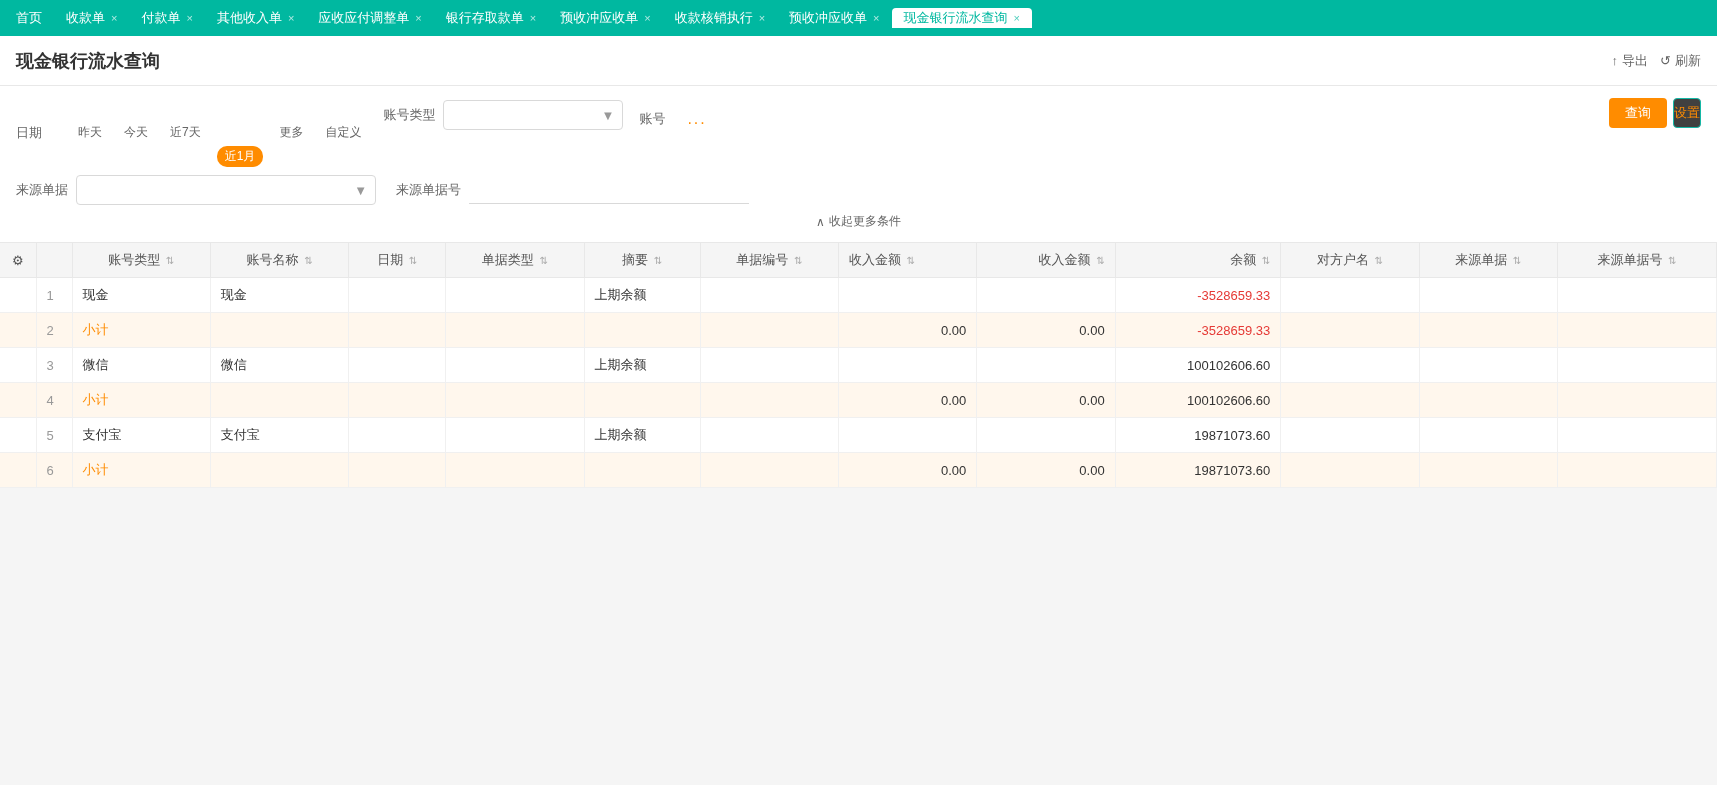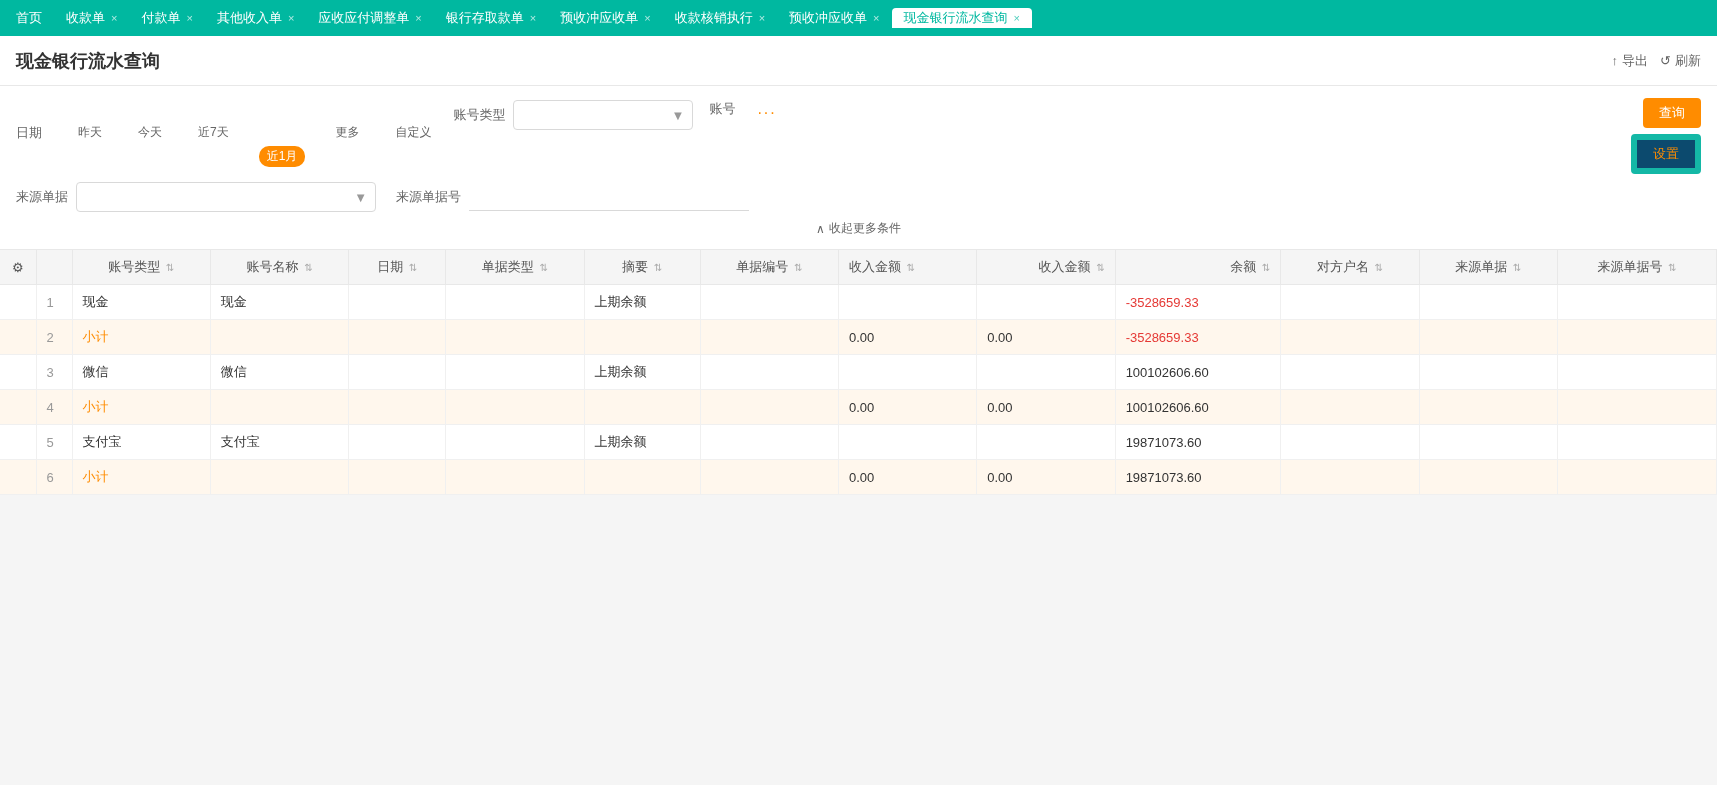--- a/index.html
+++ b/index.html
@@ -78,21 +78,21 @@
       gap: 16px;
       margin-bottom: 10px;
     }
     .filter-label {
       color: #666;
       white-space: nowrap;
       min-width: 40px;
     }
     .date-shortcuts {
       display: flex;
-      gap: 24px;
+      gap: 10px;
       align-items: center;
     }
     .date-shortcut {
       padding: 2px 6px;
       border-radius: 3px;
       cursor: pointer;
       color: #666;
       font-size: 12px;
     }
     .date-shortcut.active {
@@ -123,25 +123,25 @@
     .btn-query {
       background: #ff8c00;
       color: #fff;
       border: none;
       border-radius: 4px;
       padding: 6px 16px;
       cursor: pointer;
       font-size: 13px;
     }
     .btn-settings {
-      background: #0c4a6e;
+      background: #404040;
       color: #ff8c00;
-      border: 6px solid #14b8a6;
+      border: 1px solid #14b8a6;
       border-radius: 4px;
-      padding: 5px 16px;
+      padding: 5px 0;
       cursor: pointer;
       font-size: 13px;
     }
     .btn-more-dots {
       color: #ff8c00;
       cursor: pointer;
       font-size: 16px;
       letter-spacing: 2px;
     }
     .collapse-bar {
@@ -151,21 +151,21 @@
       padding: 4px 0;
       color: #666;
       cursor: pointer;
       font-size: 12px;
       gap: 4px;
     }
 
     
     .right-actions {
       display: flex;
-      flex-direction: column;
+      flex-direction: row;
       gap: 6px;
       align-items: flex-end;
       justify-content: center;
     }
 
     
     .table-container {
       background: #fff;
       margin: 0;
       overflow: auto;
@@ -208,20 +208,21 @@
       min-width: 30px;
     }
     .subtotal-label {
       color: #ff8c00;
     }
     .gear-col {
       width: 36px;
       text-align: center;
     }
     .amount-cell {
+      text-align: right;
     }
     .negative-amount {
       color: #e53935;
     }
 
     
     .filter-row2 {
       display: flex;
       align-items: center;
       gap: 20px;
@@ -321,21 +322,21 @@
     </div>
 
     <div style="display:flex; align-items:center; gap:8px; margin-top:2px;">
       <span class="filter-label">账号类型</span>
       <div class="filter-select" style="min-width:180px;">
         <span></span>
         <span>▼</span>
       </div>
     </div>
 
-    <div style="display:flex; align-items:center; gap:8px; margin-top:2px;">
+    <div style="display:flex; align-items:center; gap:8px; margin-top:12px;">
       <span class="filter-label">账号</span>
       <span class="btn-more-dots">...</span>
     </div>
 
     <div style="flex:1;"></div>
 
     <div class="right-actions">
       <button class="btn-query">查询</button>
       <button class="btn-settings">设置</button>
     </div>

